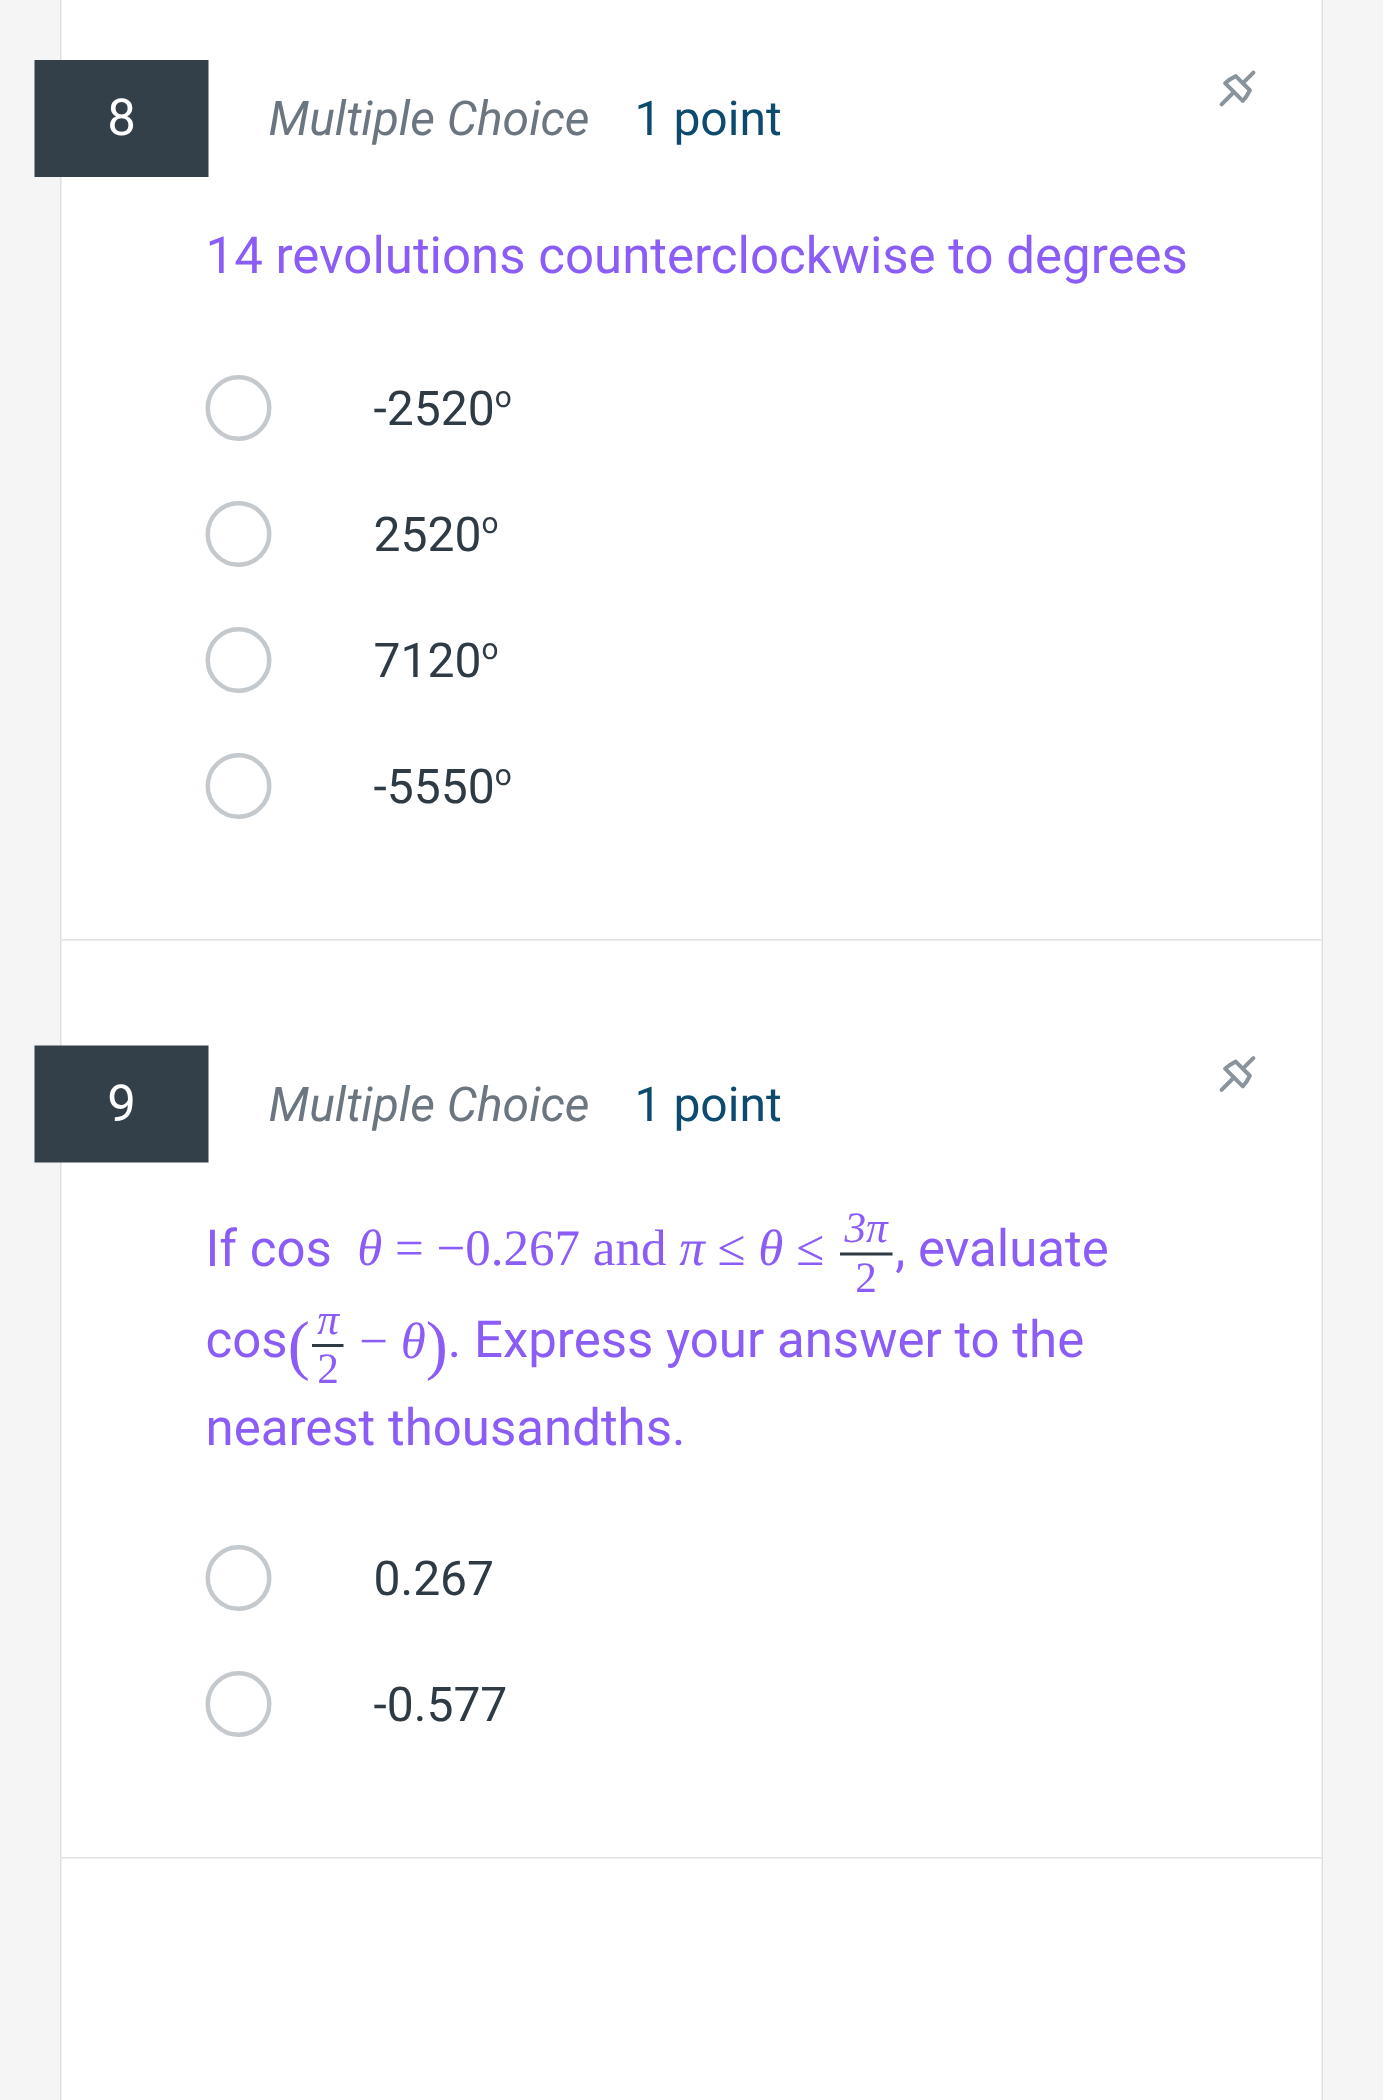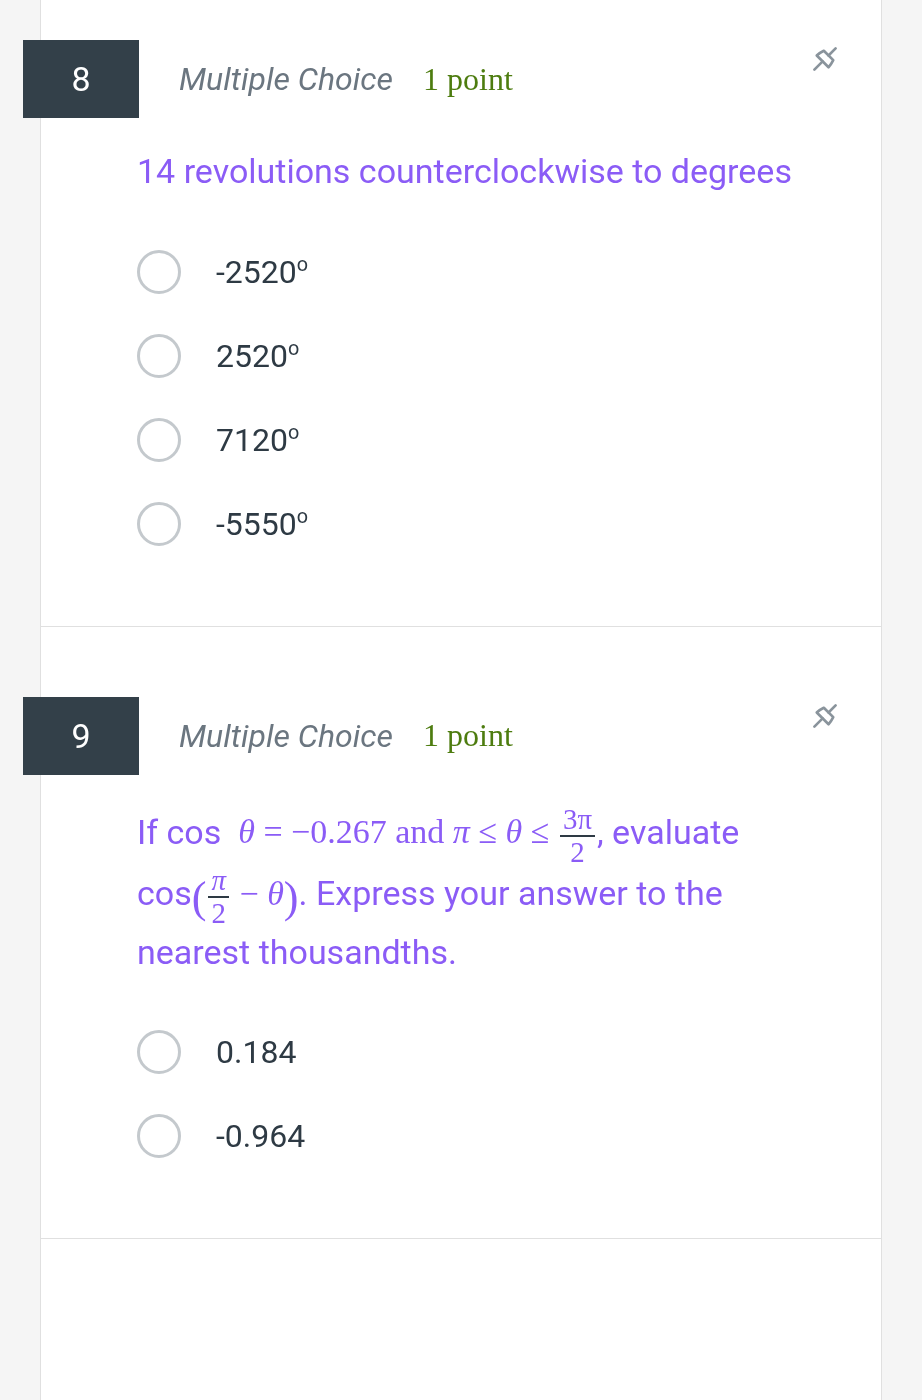--- a/index.html
+++ b/index.html
@@ -42,23 +42,22 @@
       flex-shrink: 0;
     }
     .qtype {
       margin-left: 40px;
       color: #6b7680;
       font-size: 32px;
       font-style: italic;
     }
     .qpoints {
       margin-left: 30px;
-      color: #4d7c0f;
+      color: #0c4a6e;
       font-size: 32px;
-      font-family: Liberation Serif, serif;
     }
     .pin-icon {
       position: absolute;
       right: 36px;
       top: 50%;
       transform: translateY(-50%);
       width: 40px;
       height: 40px;
       color: #8a949c;
     }
@@ -75,40 +74,40 @@
     .math .mi { font-style: italic; font-family: "Times New Roman", serif; }
     .math { font-family: "Times New Roman", serif; }
     .frac {
       display: inline-block;
       vertical-align: middle;
       text-align: center;
       line-height: 1;
       font-size: 0.85em;
       margin: 0 2px;
     }
-    .frac .num { display: block; border-bottom: 2px solid #2e3a44; padding: 0 3px 1px; }
+    .frac .num { display: block; border-bottom: 2px solid #2e3a44; padding: 0 3px 1px; font-style: italic; }
     .frac .den { display: block; padding: 1px 3px 0; }
     .lparen, .rparen { font-size: 1.3em; vertical-align: -0.15em; }
     .options {
       margin-top: 34px;
     }
     .opt {
       display: flex;
       align-items: center;
       padding: 20px 0;
     }
     .radio {
       width: 44px;
       height: 44px;
       border: 3px solid #c4c9cd;
       border-radius: 50%;
       flex-shrink: 0;
     }
     .opt-label {
-      margin-left: 35px;
+      margin-left: 68px;
       font-size: 32px;
       color: #2e3a44;
     }
     sup { font-size: 0.62em; vertical-align: super; line-height: 0; }
   </style>
 </head>
 <body>
 
 <div class="panel">
 
@@ -166,23 +165,23 @@
       </div>
     </div>
     <div class="qbody">
       <div class="prompt">
         <span>If cos</span>
         <span class="math">&nbsp;<span class="mi">θ</span><span> = −0.267 and </span><span class="mi">π</span><span> ≤ </span><span class="mi">θ</span><span> ≤ </span><span class="frac"><span class="num">3π</span><span class="den">2</span></span></span><span>, evaluate cos</span><span class="math"><span class="lparen">(</span><span class="frac"><span class="num mi">π</span><span class="den">2</span></span><span> − </span><span class="mi">θ</span><span class="rparen">)</span></span><span>. Express your answer to the nearest thousandths.</span>
       </div>
       <div class="options">
         <div class="opt">
           <div class="radio"></div>
-          <div class="opt-label">0.184</div>
+          <div class="opt-label">0.267</div>
         </div>
         <div class="opt">
           <div class="radio"></div>
-          <div class="opt-label">-0.964</div>
+          <div class="opt-label">-0.577</div>
         </div>
       </div>
     </div>
   </div>
 
 </div>
 
 </body></html>

